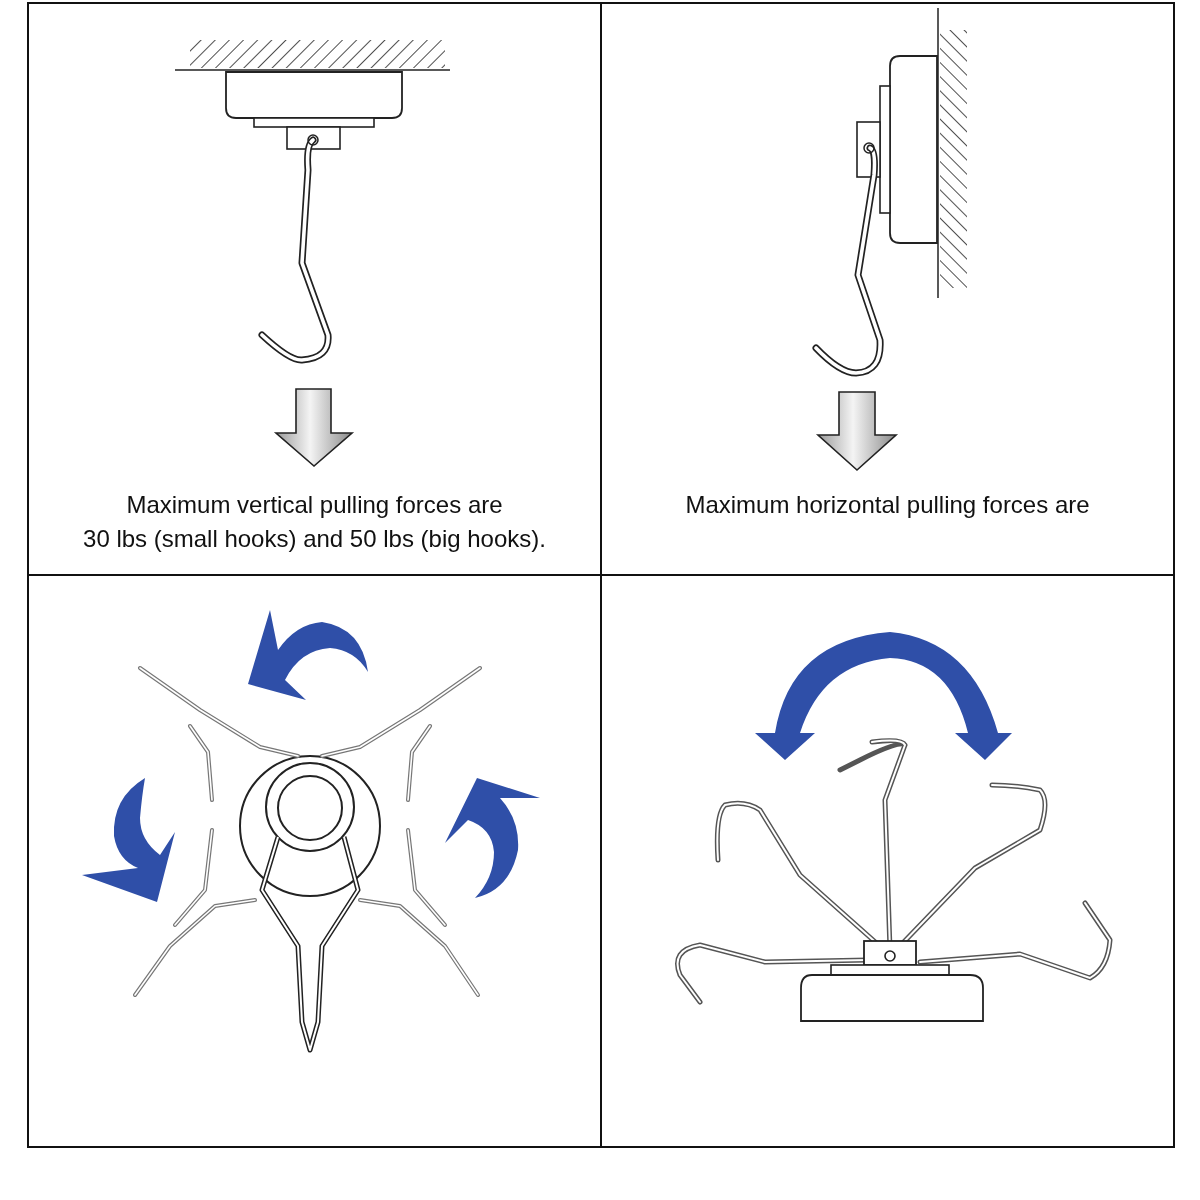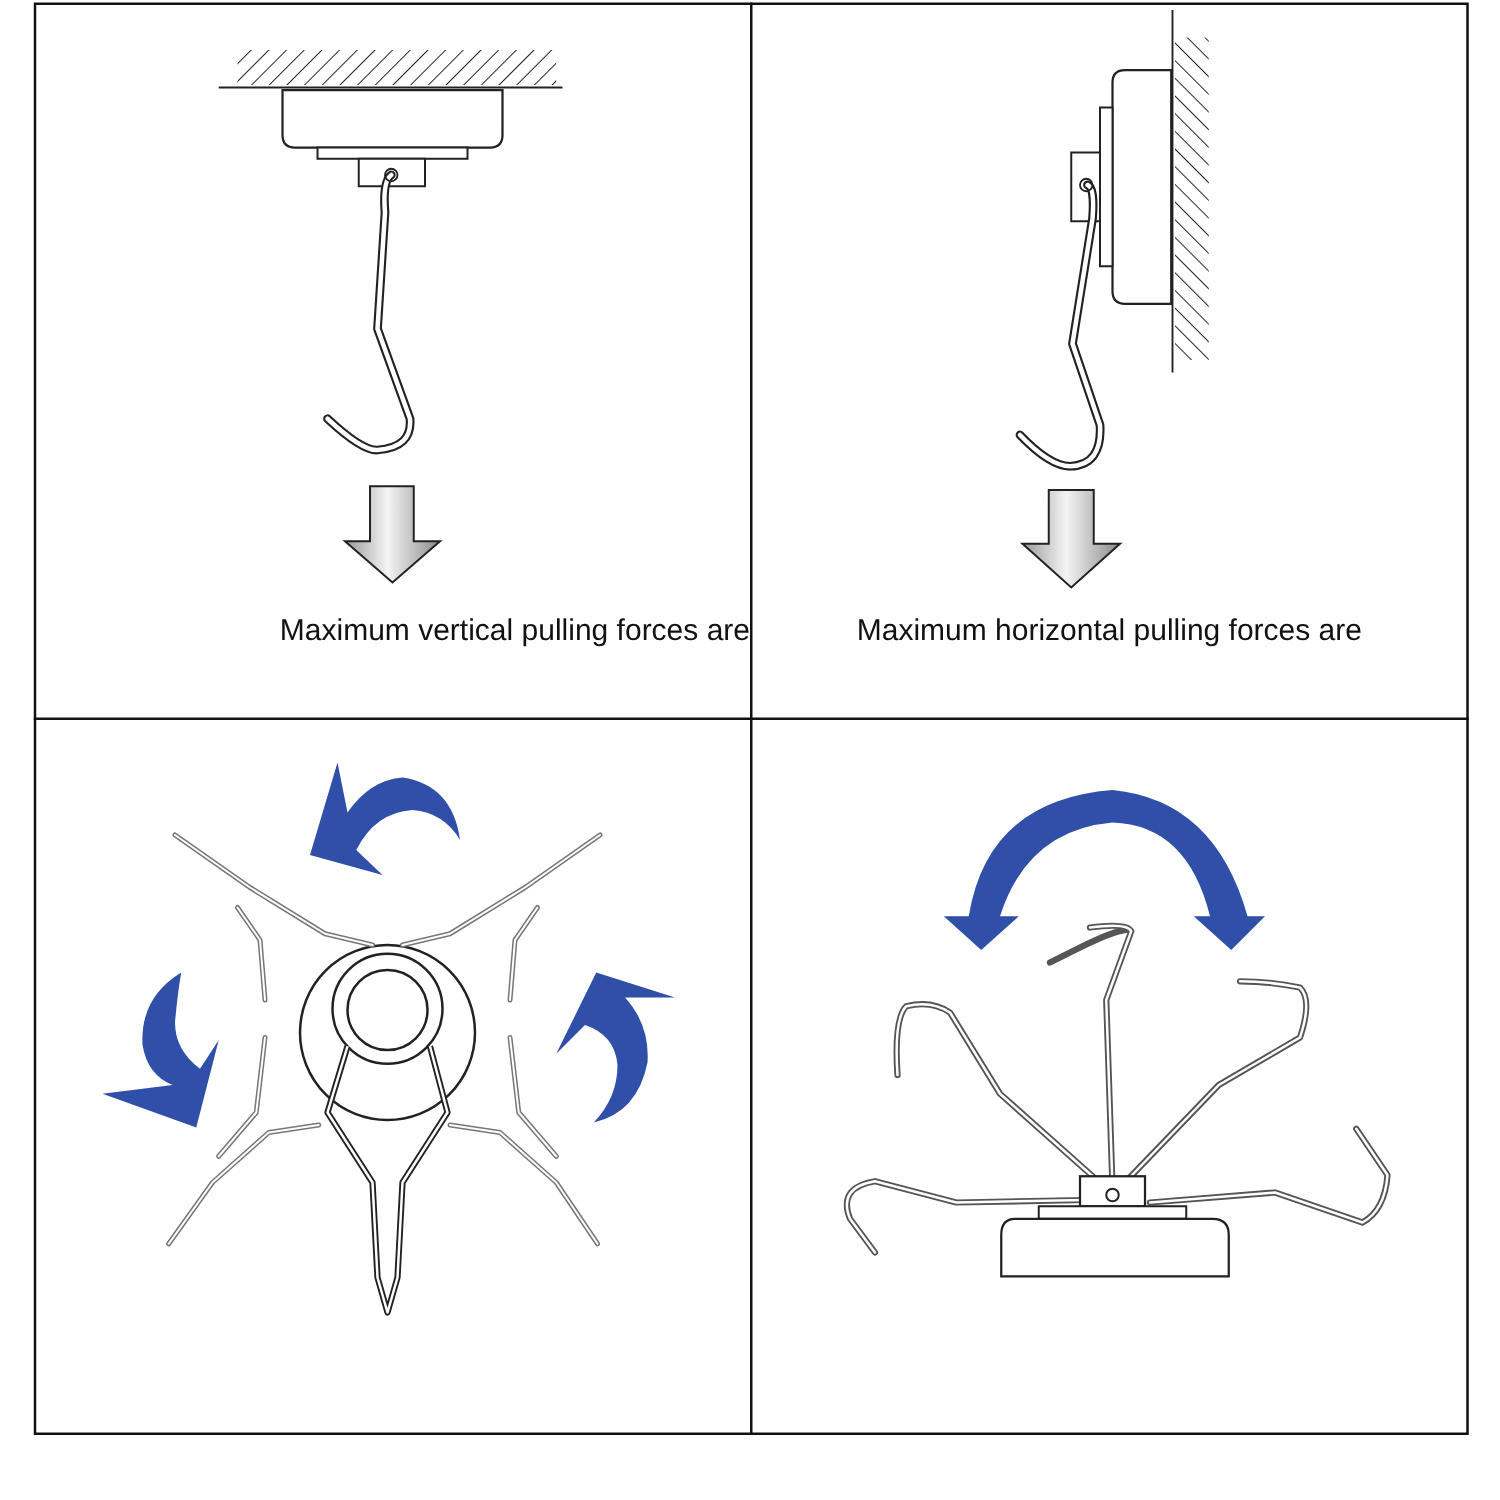--- a/index.html
+++ b/index.html
@@ -38,22 +38,23 @@
     <path d="M226 72 H402 V108 Q402 118 392 118 H236 Q226 118 226 108 Z" fill="#fff" stroke="#222" stroke-width="1.8"></path>
     <rect x="254" y="118" width="120" height="9" fill="#fff" stroke="#222" stroke-width="1.6"></rect>
     <rect x="287" y="127" width="53" height="22" fill="#fff" stroke="#222" stroke-width="1.6"></rect>
 
     <path d="M313 140 Q306 145 308 170 L302 263 L328 335 Q330 358 302 360 Q290 361 262 335" fill="none" stroke="#222" stroke-width="7" stroke-linecap="round" stroke-linejoin="round"></path>
     <path d="M313 140 Q306 145 308 170 L302 263 L328 335 Q330 358 302 360 Q290 361 262 335" fill="none" stroke="#fff" stroke-width="3.6" stroke-linecap="round" stroke-linejoin="round"></path>
     <circle cx="313" cy="140" r="5" fill="none" stroke="#222" stroke-width="1.5"></circle>
 
     <path d="M296 389 H331 V433 H352 L314 466 L276 433 H296 Z" fill="url(#gArrow)" stroke="#222" stroke-width="1.6"></path>
   </svg>
-  <div class="caption cap-top" style="left:0;top:484px;width:571px;text-align:right;">
+  <div class="caption cap-top" style="left:0;top:484px;width:571px;">
     <div>Maximum vertical pulling forces are</div>
+    <div>30 lbs (small hooks) and 50 lbs (big hooks).</div>
   </div>
 </div>
 
 <div class="panel" style="left:602px;top:4px;width:571px;height:424px;">
   <svg width="571" height="570" viewBox="602 4 571 570">
     <defs>
       <linearGradient id="gArrow2" x1="0" x2="1" y1="0" y2="0">
         <stop offset="0" stop-color="#9a9a9a"></stop>
         <stop offset="0.45" stop-color="#f4f4f4"></stop>
         <stop offset="1" stop-color="#8a8a8a"></stop>

